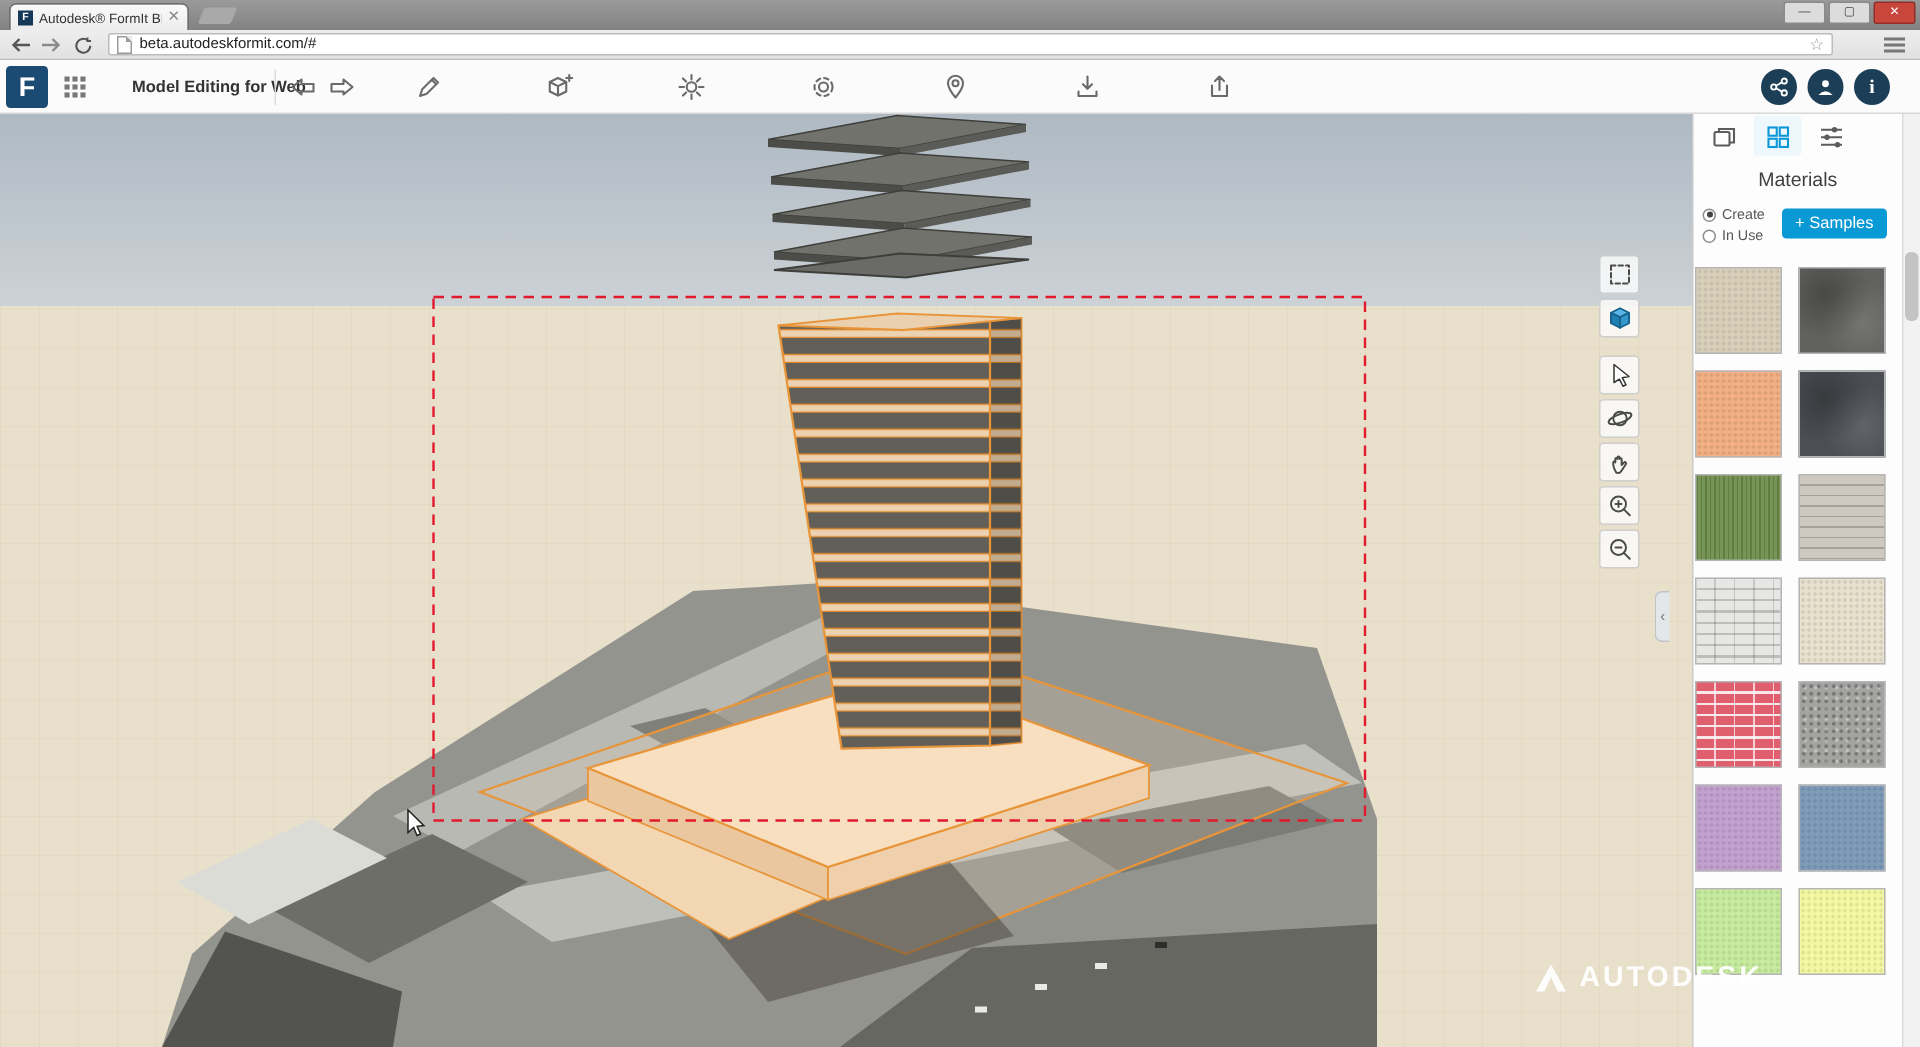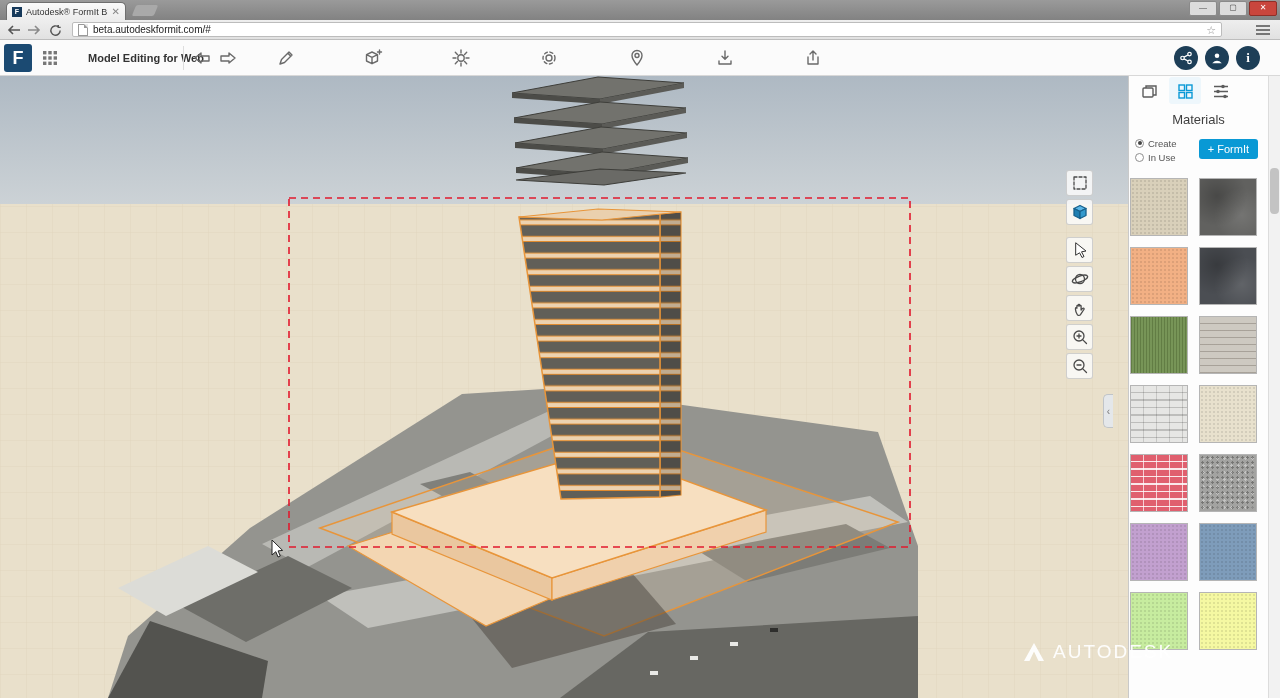--- a/index.html
+++ b/index.html
@@ -89,21 +89,21 @@
   .p-concrete{background-image:radial-gradient(circle at 30% 30%,rgba(0,0,0,.25),transparent 55%),
     radial-gradient(circle at 75% 65%,rgba(255,255,255,.12),transparent 50%);}
   .p-noise{background-image:radial-gradient(rgba(0,0,0,.09) 1px,transparent 1.3px);background-size:4px 4px;}
 
   .page-scrollbar{position:absolute;left:1268px;top:76px;width:12px;height:622px;background:#f2f2f2;
     border-left:1px solid #dcdcdc;box-sizing:border-box;}
   .page-scrollbar .thumb{position:absolute;left:1px;top:92px;width:9px;height:46px;background:#c3c3c3;border-radius:4px;}
 
   .watermark{position:absolute;left:1022px;top:640px;display:flex;align-items:center;gap:7px;
     color:#fff;opacity:.95;pointer-events:none;}
-  .watermark .wm-text{font-size:19px;font-weight:normal;letter-spacing:2px;}
+  .watermark .wm-text{font-size:19px;font-weight:bold;letter-spacing:2px;}
 </style>
 </head>
 <body>
 
 <div id="screen">
 
   <div class="tabstrip">
     <div class="tab">
       <span class="favicon">F</span>
       <span class="tab-title">Autodesk® FormIt BETA</span>
@@ -384,21 +384,21 @@
     <div class="radios">
       <div class="radio-row">
         <span class="rdot checked"></span>
         <span>Create</span>
       </div>
       <div class="radio-row">
         <span class="rdot"></span>
         <span>In Use</span>
       </div>
     </div>
-    <button class="create-btn">+ FormIt</button>
+    <button class="create-btn">+ Samples</button>
     <div class="material-grid">
         <div class="swatch p-noise" style="background-color: rgb(217, 208, 186);"></div>
         <div class="swatch p-concrete" style="background-color: rgb(97, 97, 95);"></div>
         <div class="swatch p-noise" style="background-color: rgb(242, 176, 132);"></div>
         <div class="swatch p-concrete" style="background-color: rgb(75, 78, 83);"></div>
         <div class="swatch p-grass" style="background-color: rgb(111, 142, 77);"></div>
         <div class="swatch p-planks" style="background-color: rgb(205, 201, 193);"></div>
         <div class="swatch p-brick-dark" style="background-color: rgb(230, 230, 228);"></div>
         <div class="swatch p-noise" style="background-color: rgb(232, 225, 205);"></div>
         <div class="swatch p-brick-light" style="background-color: rgb(224, 95, 110);"></div>

